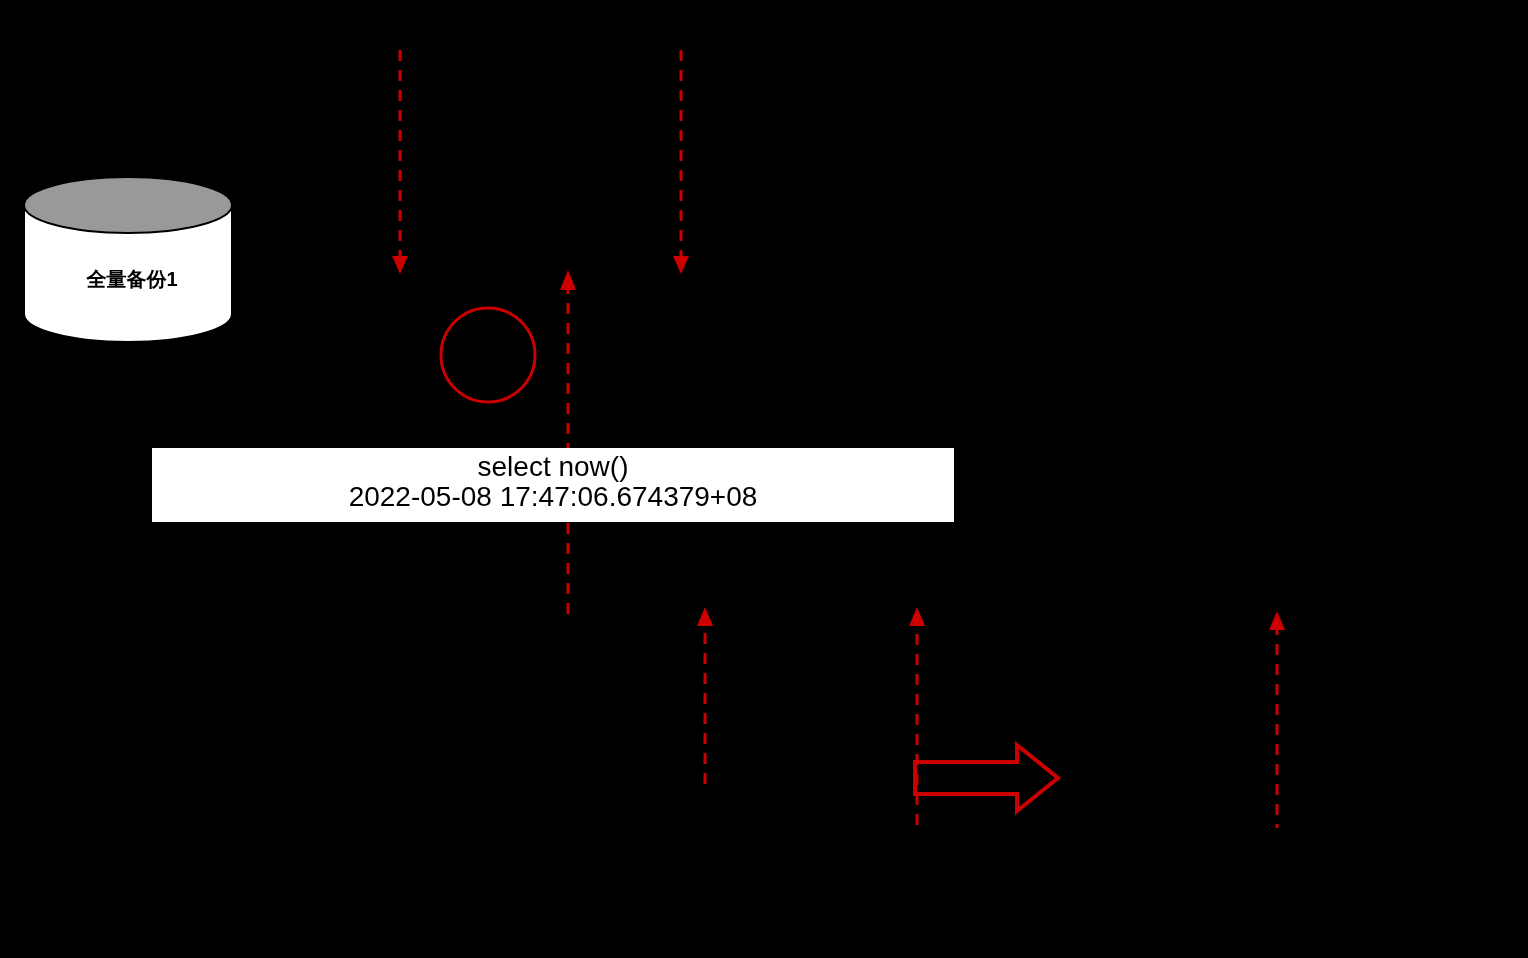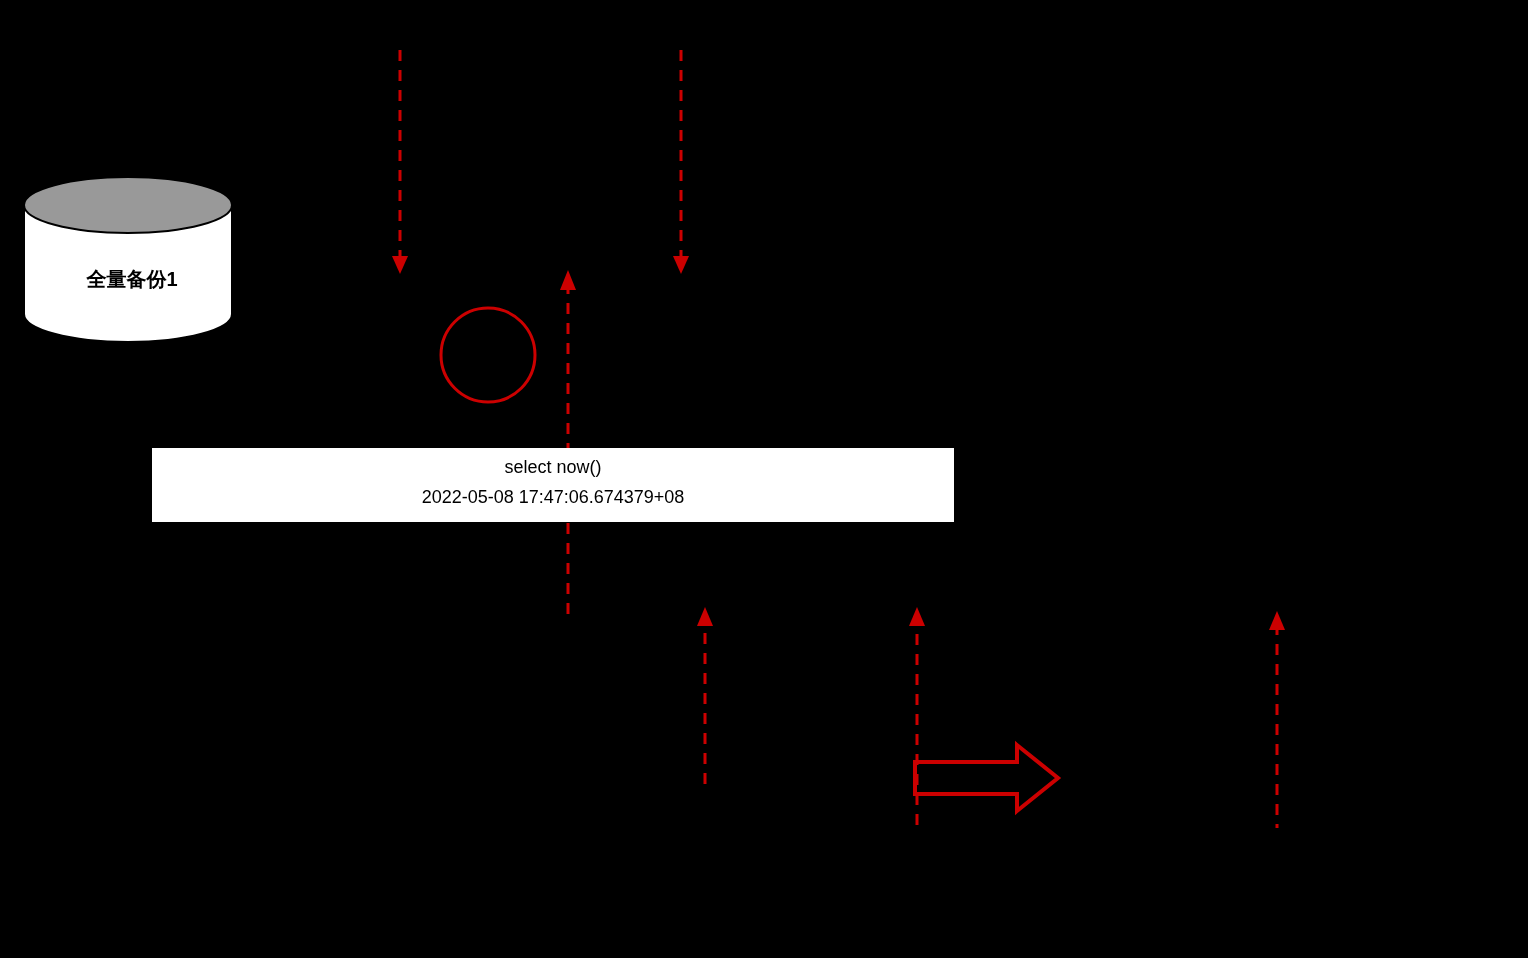--- a/index.html
+++ b/index.html
@@ -29,21 +29,21 @@
     font-size: 20px;
     color: #000000;
     white-space: nowrap;
     font-family: "Liberation Sans", sans-serif;
   }
   .callout {
     position: absolute;
     background: #ffffff;
     color: #000000;
     text-align: center;
-    font-size: 18px;
+    font-size: 28px;
     line-height: 30px;
     font-family: "Liberation Sans", sans-serif;
     box-sizing: border-box;
     padding-top: 4px;
   }
   .callout .l1 { display: block; }
   .callout .l2 { display: block; }
 </style>
 </head>
 <body>

